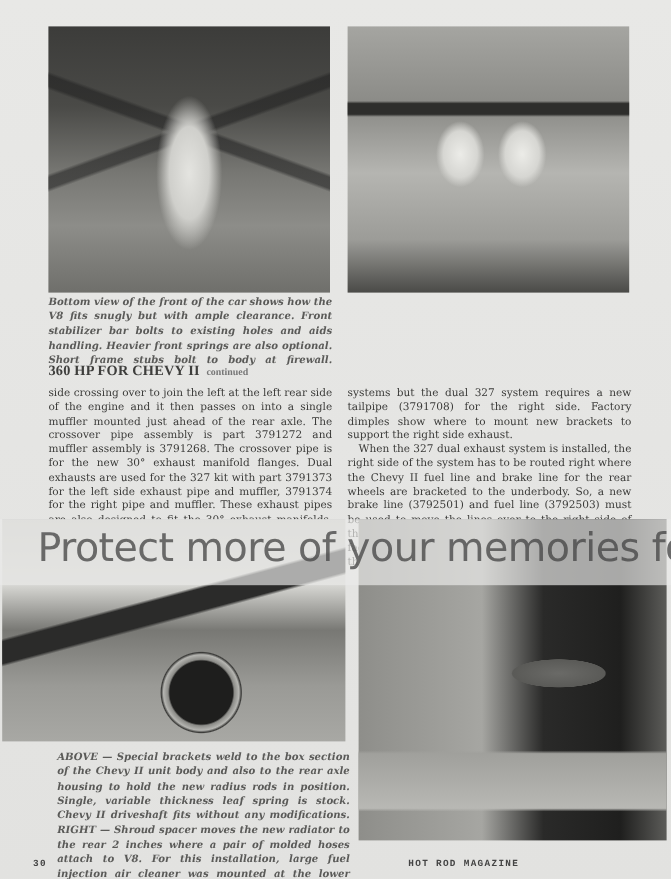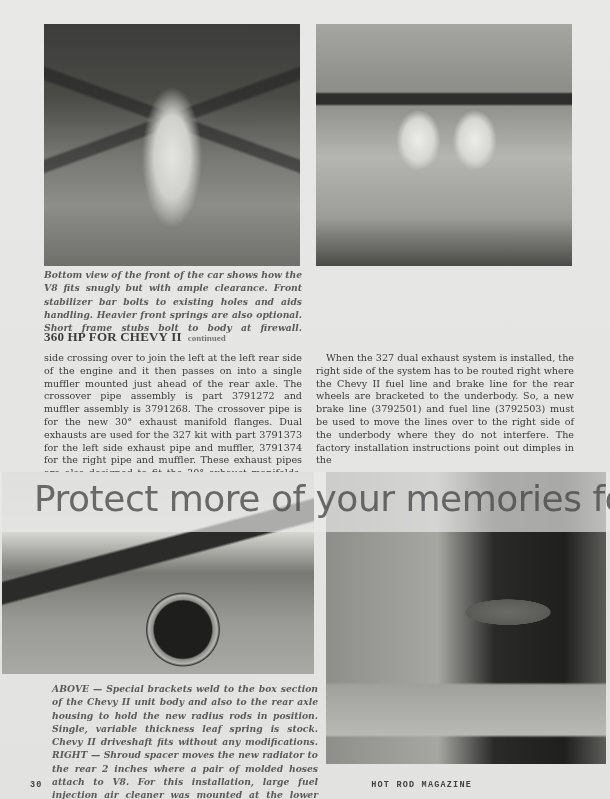--- a/index.html
+++ b/index.html
@@ -93,20 +93,21 @@
   <div class="caption" id="caption-front">Bottom view of the front of the car shows how the V8 fits snugly but with ample clearance. Front stabilizer bar bolts to existing holes and aids handling. Heavier front springs are also optional. Short frame stubs bolt to body at firewall.</div>
 
   <div class="headline">
     <span>360 HP FOR CHEVY II</span><span class="cont">continued</span>
   </div>
 
   <div class="body-col" id="col-left">
     <p>side crossing over to join the left at the left rear side of the engine and it then passes on into a single muffler mounted just ahead of the rear axle. The crossover pipe assembly is part 3791272 and muffler assembly is 3791268. The crossover pipe is for the new 30° exhaust manifold flanges. Dual exhausts are used for the 327 kit with part 3791373 for the left side exhaust pipe and muffler, 3791374 for the right pipe and muffler. These exhaust pipes are also designed to fit the 30° exhaust manifolds. The stock Chevy II left side tailpipe is used for both the 283 and 327 exhaust</p>
   </div>
   <div class="body-col" id="col-right">
+    <p>systems but the dual 327 system requires a new tailpipe (3791708) for the right side. Factory dimples show where to mount new brackets to support the right side exhaust.</p>
     <p class="indent">When the 327 dual exhaust system is installed, the right side of the system has to be routed right where the Chevy II fuel line and brake line for the rear wheels are bracketed to the underbody. So, a new brake line (3792501) and fuel line (3792503) must be used to move the lines over to the right side of the underbody where they do not interfere. The factory installation instructions point out dimples in the</p>
   </div>
 
   <div class="photo" id="photo-axle"></div>
   <div class="photo" id="photo-engine"></div>
 
   <div class="watermark-band"></div>
   <div class="watermark">Protect more of your memories for less!</div>
 
   <div class="caption" id="caption-bottom">ABOVE — Special brackets weld to the box section of the Chevy II unit body and also to the rear axle housing to hold the new radius rods in position. Single, variable thickness leaf spring is stock. Chevy II driveshaft fits without any modifications. RIGHT — Shroud spacer moves the new radiator to the rear 2 inches where a pair of molded hoses attach to V8. For this installation, large fuel injection air cleaner was mounted at the lower front of compartment with fresh air intake behind grille.</div>

